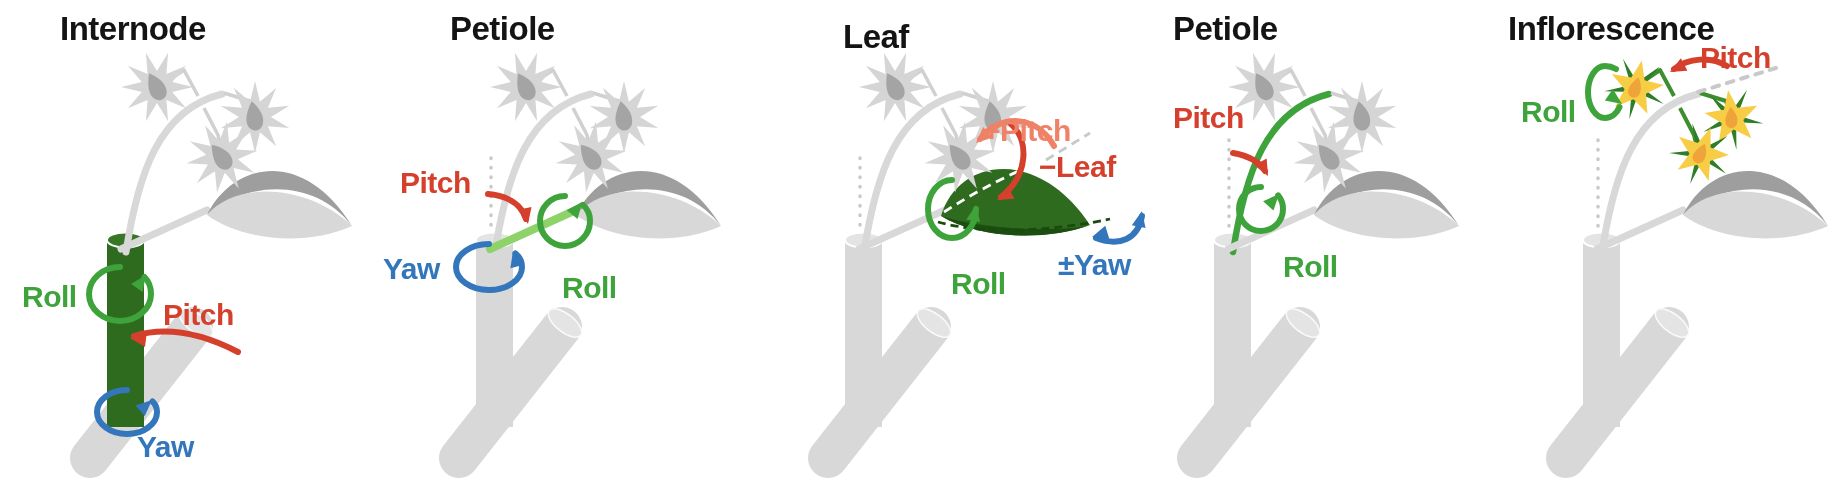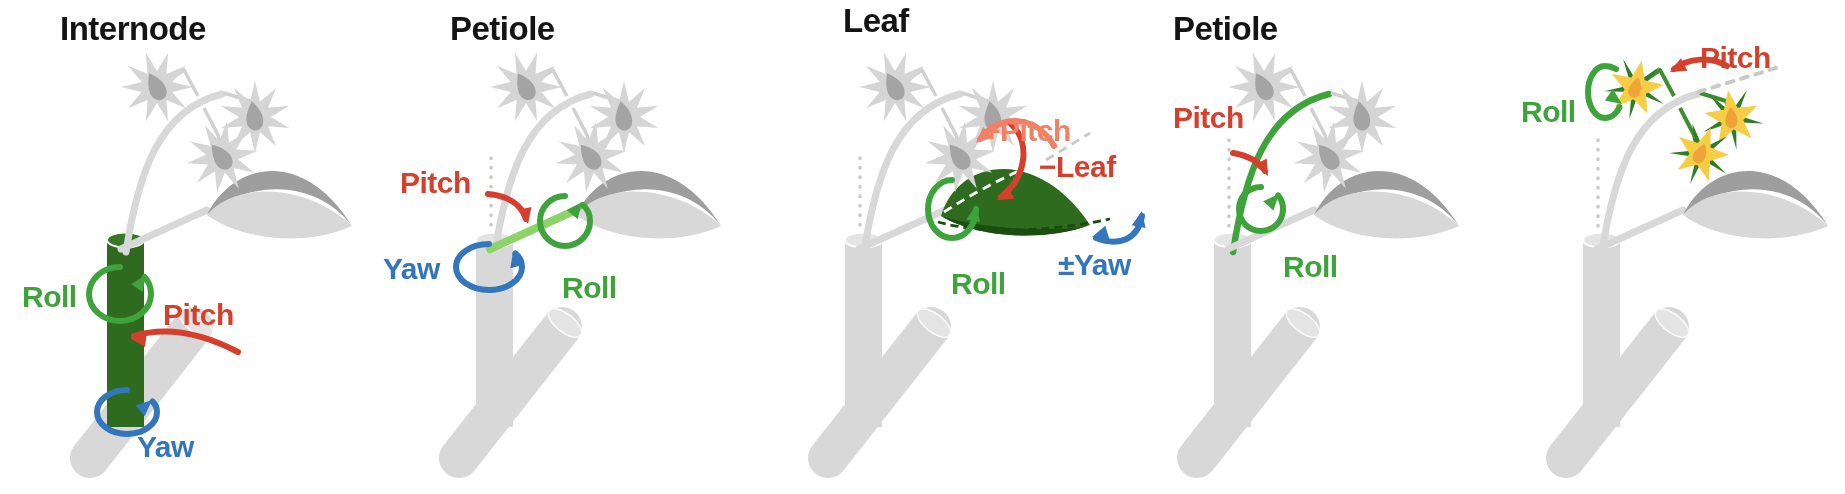--- a/index.html
+++ b/index.html
@@ -154,21 +154,21 @@
         <path class="sg" d="M196,196 C182.2,196 171,207.2 171,221 C171,234.8 182.2,246 196,246 C209.8,246 221,234.8 221,221 C221,214.5 218.5,208.8 214,205"></path>
         <use href="#ah" class="fg" transform="translate(213 202) rotate(-52)"></use>
       </g>
     </svg>
     <span class="lbl c-red" style="left:31px;top:168px">Pitch</span>
     <span class="lbl c-blue" style="left:14px;top:254px">Yaw</span>
     <span class="lbl c-green" style="left:193px;top:245px">Roll</span>
   </section>
 
   <section class="panel" style="left:738px">
-    <h2 class="title" style="left:105px;top:4px">Leaf</h2>
+    <h2 class="title" style="left:105px;top:20px">Leaf</h2>
     <svg class="art" viewBox="0 0 369 494">
       <use href="#plant" class="theme-leaf"></use>
       <path class="axis-dash" d="M122,158 L122,230"></path>
       <g>
         <path d="M206,212 C240,190 275,172 308,160" style="stroke:#ffffff;stroke-width:2.8;stroke-dasharray:9 6;fill:none"></path>
         <path d="M308,160 L352,133" style="stroke:var(--dash_gray);stroke-width:2.8;stroke-dasharray:9 6;fill:none"></path>
       </g>
       <path d="M200,222 C250,236 320,230 372,219" style="stroke:#194a0e;stroke-width:2.8;stroke-dasharray:8 5;fill:none"></path>
       <g>
         <path class="sg" d="M214,180 C200.7,180 190,193 190,209 C190,225 200.7,238 214,238 C227.3,238 238,225 238,209"></path>
@@ -206,20 +206,21 @@
       <g>
         <path class="sg" d="M154,187 C141.8,187 132,196.8 132,209 C132,221.2 141.8,231 154,231 C166.2,231 176,221.2 176,209 C176,203.8 174.2,199 171.2,195.4"></path>
         <use href="#ah" class="fg" transform="translate(172 194) rotate(-48)"></use>
       </g>
     </svg>
     <span class="lbl c-red" style="left:66px;top:103px">Pitch</span>
     <span class="lbl c-green" style="left:176px;top:224px">Roll</span>
   </section>
 
   <section class="panel" style="left:1476px">
+    <h2 class="title" style="left:32px;top:12px">Inflorescence</h2>
     <svg class="art" viewBox="0 0 369 494">
       <use href="#plant" class="theme-inflorescence"></use>
       <path class="axis-dash" d="M122,140 L122,230"></path>
       <path d="M222,92 L300,68" style="stroke:var(--dash_gray);stroke-width:4;stroke-dasharray:7 8;fill:none;stroke-linecap:round"></path>
       <g>
         <use href="#yflower" transform="translate(160 88) rotate(12)"></use>
         <use href="#yflower" transform="translate(256 118) rotate(-8)"></use>
         <use href="#yflower" transform="translate(225 154) rotate(20)"></use>
       </g>
       <g>

